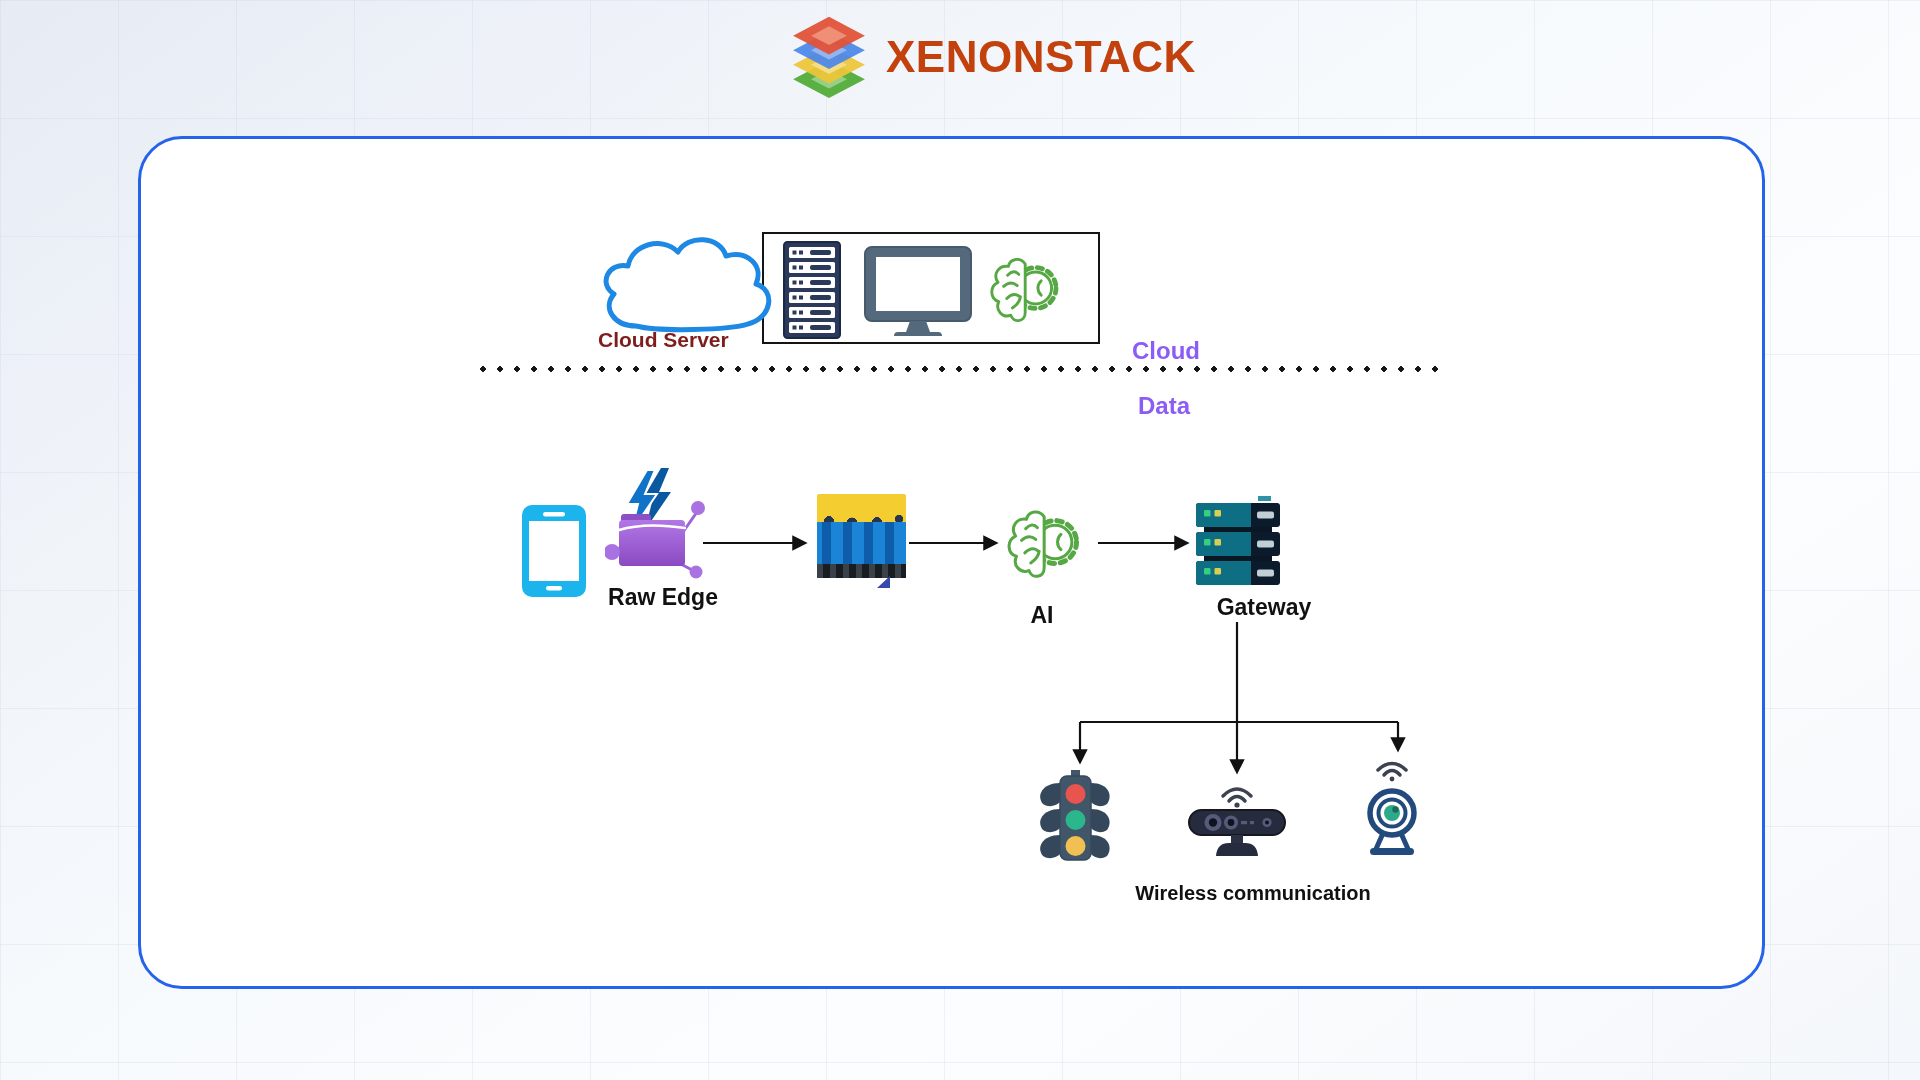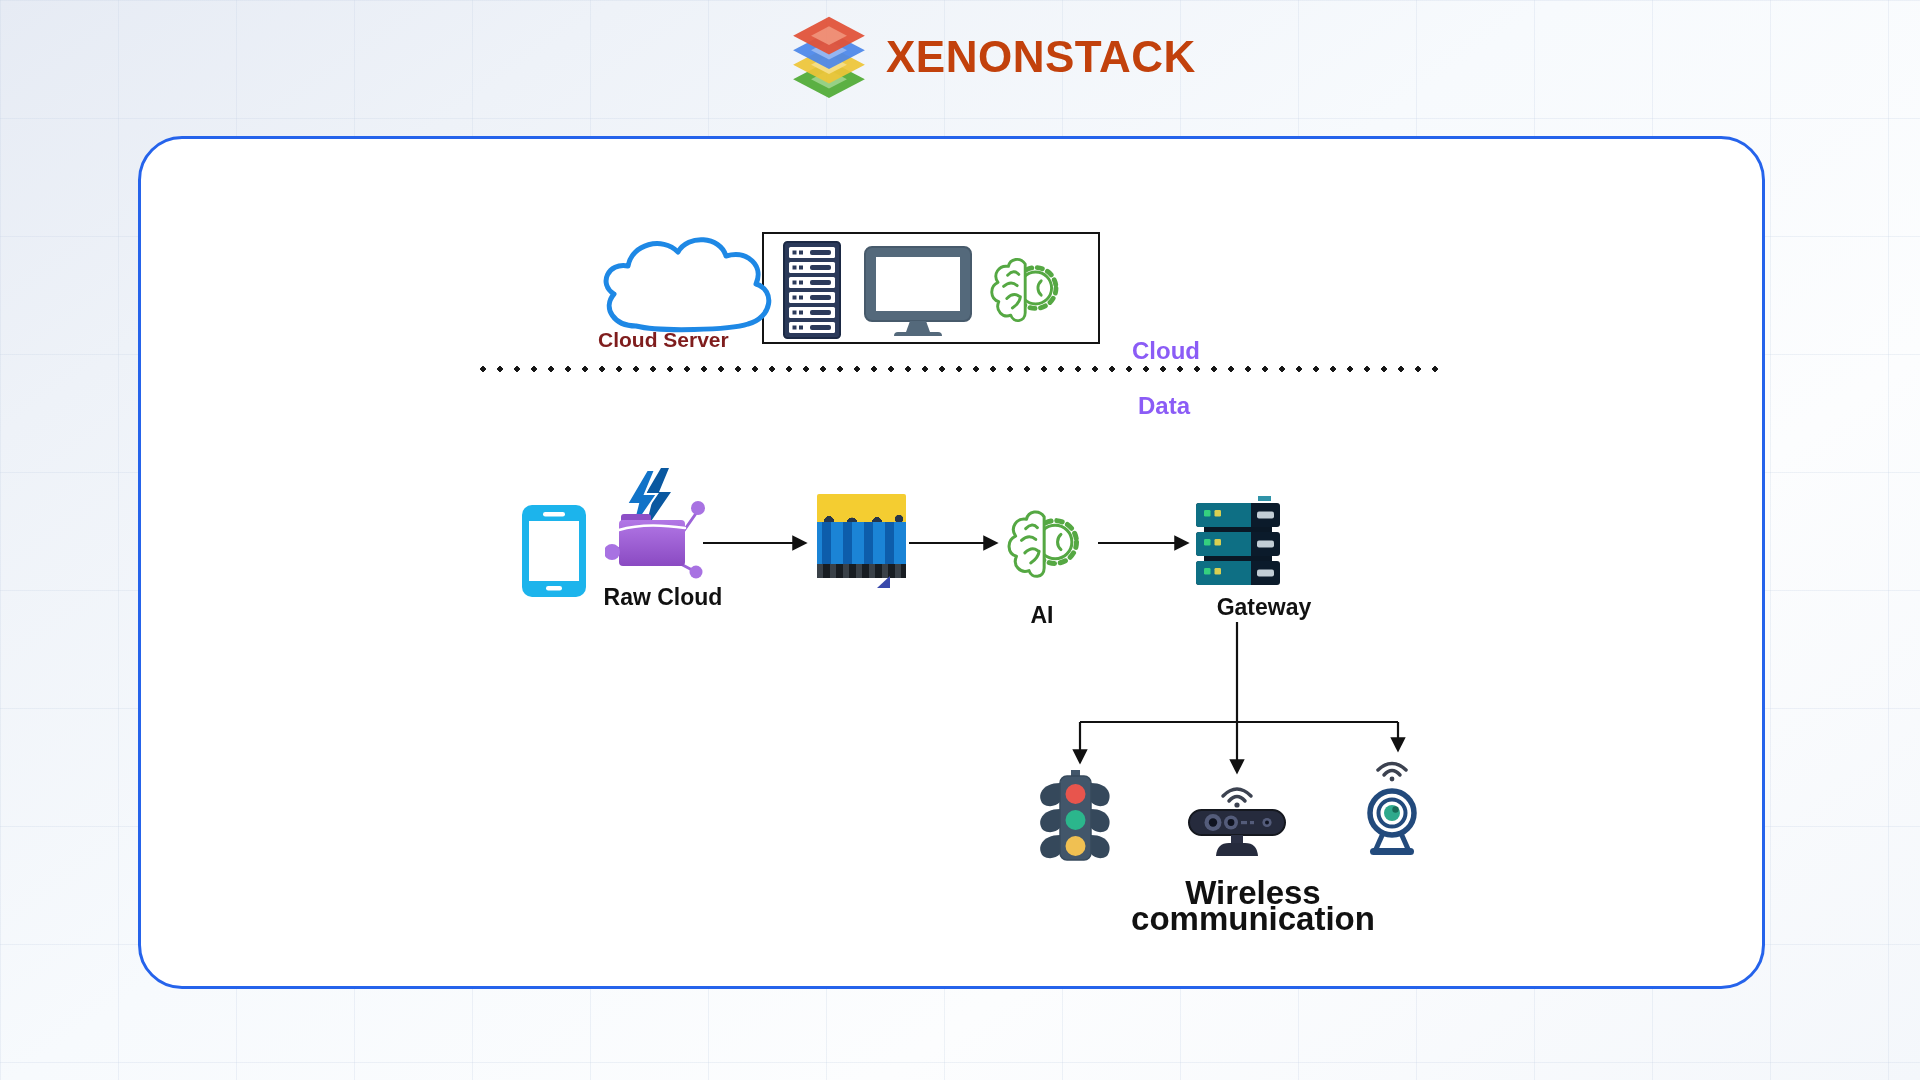--- a/index.html
+++ b/index.html
@@ -177,21 +177,21 @@
         <stop offset="0" stop-color="#b277e6"></stop>
           <stop offset="1" stop-color="#8a4ac2"></stop>
       </linearGradient>
       <rect x="14" y="58" width="66" height="46" rx="4" fill="url(#gradPurple)"></rect>
       <path d="M14 68 Q40 60 80 66" stroke="#ffffff" stroke-width="2.5" fill="none"></path>
       <circle cx="93" cy="46" r="7" fill="#a872e2"></circle>
       <circle cx="7" cy="90" r="8" fill="#a872e2"></circle>
       <circle cx="91" cy="110" r="6.5" fill="#a872e2"></circle>
     </g>
   </svg>
-  <div class="label" style="left:563px;top:584px;width:200px">Raw Cloud</div>
+  <div class="label" style="left:563px;top:584px;width:200px">Raw Edge</div>
 
   <div class="preimg">
     <div class="p-blue"></div>
       <div class="p-yellow"></div>
       <div class="p-dark"></div>
       <div class="p-white"></div>
       <div class="p-tri"></div>
   </div>
 
   <svg class="abs" style="left:1003px;top:500px" width="84" height="84" viewBox="0 0 100 100">
@@ -273,21 +273,21 @@
     <circle cx="30" cy="22" r="2.4" fill="#3c4250"></circle>
     <line x1="22" y1="74" x2="14" y2="92" stroke="#224a7c" stroke-width="5" stroke-linecap="round"></line>
     <line x1="38" y1="74" x2="46" y2="92" stroke="#224a7c" stroke-width="5" stroke-linecap="round"></line>
     <rect x="8" y="91" width="44" height="7" rx="3.5" fill="#224a7c"></rect>
     <circle cx="30" cy="56" r="22" fill="#fff" stroke="#224a7c" stroke-width="5.5"></circle>
     <circle cx="30" cy="56" r="13.5" fill="#fff" stroke="#224a7c" stroke-width="4"></circle>
     <circle cx="30" cy="56" r="8" fill="#2fa98c"></circle>
     <circle cx="33.5" cy="52.5" r="3.2" fill="#14604e" opacity=".85"></circle>
   </svg>
 
-  <div class="label" style="left:1103px;top:880px;width:300px;font-size:33px">Wireless communication</div>
+  <div class="label" style="left:1103px;top:880px;width:300px;font-size:20px">Wireless communication</div>
 
   <svg class="abs" style="left:0;top:0;z-index:2" width="1920" height="1080" viewBox="0 0 1920 1080">
     <defs>
       <marker id="ah" viewBox="0 0 10 10" refX="7" refY="5" markerWidth="7" markerHeight="7" orient="auto-start-reverse">
         <path d="M0 0 L10 5 L0 10 Z" fill="#111"></path>
       </marker>
     </defs>
     <g stroke="#111" stroke-width="2.2" fill="none">
       <line x1="703" y1="543" x2="803" y2="543" marker-end="url(#ah)"></line>
       <line x1="909" y1="543" x2="994" y2="543" marker-end="url(#ah)"></line>

